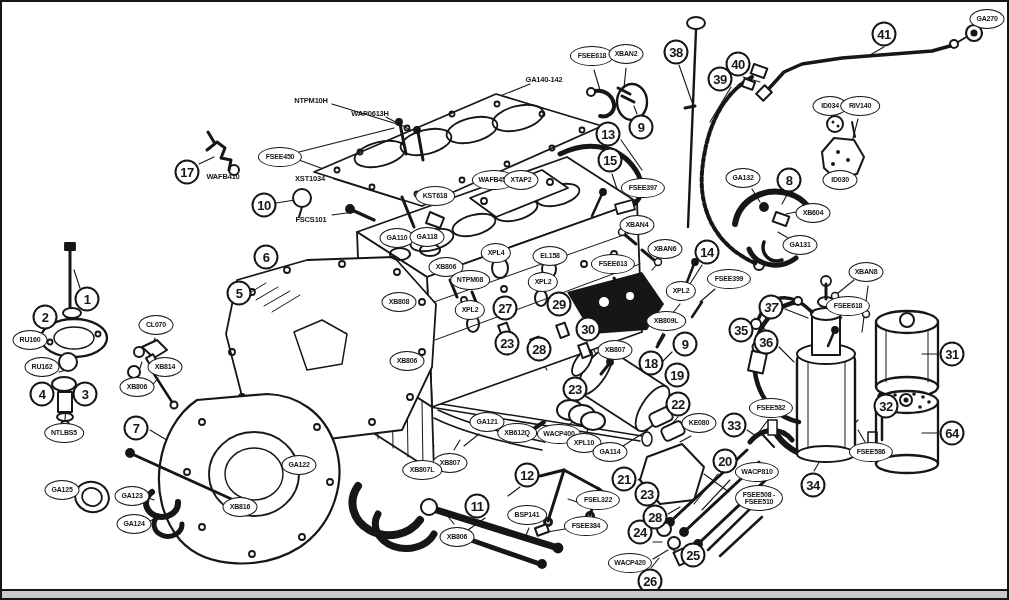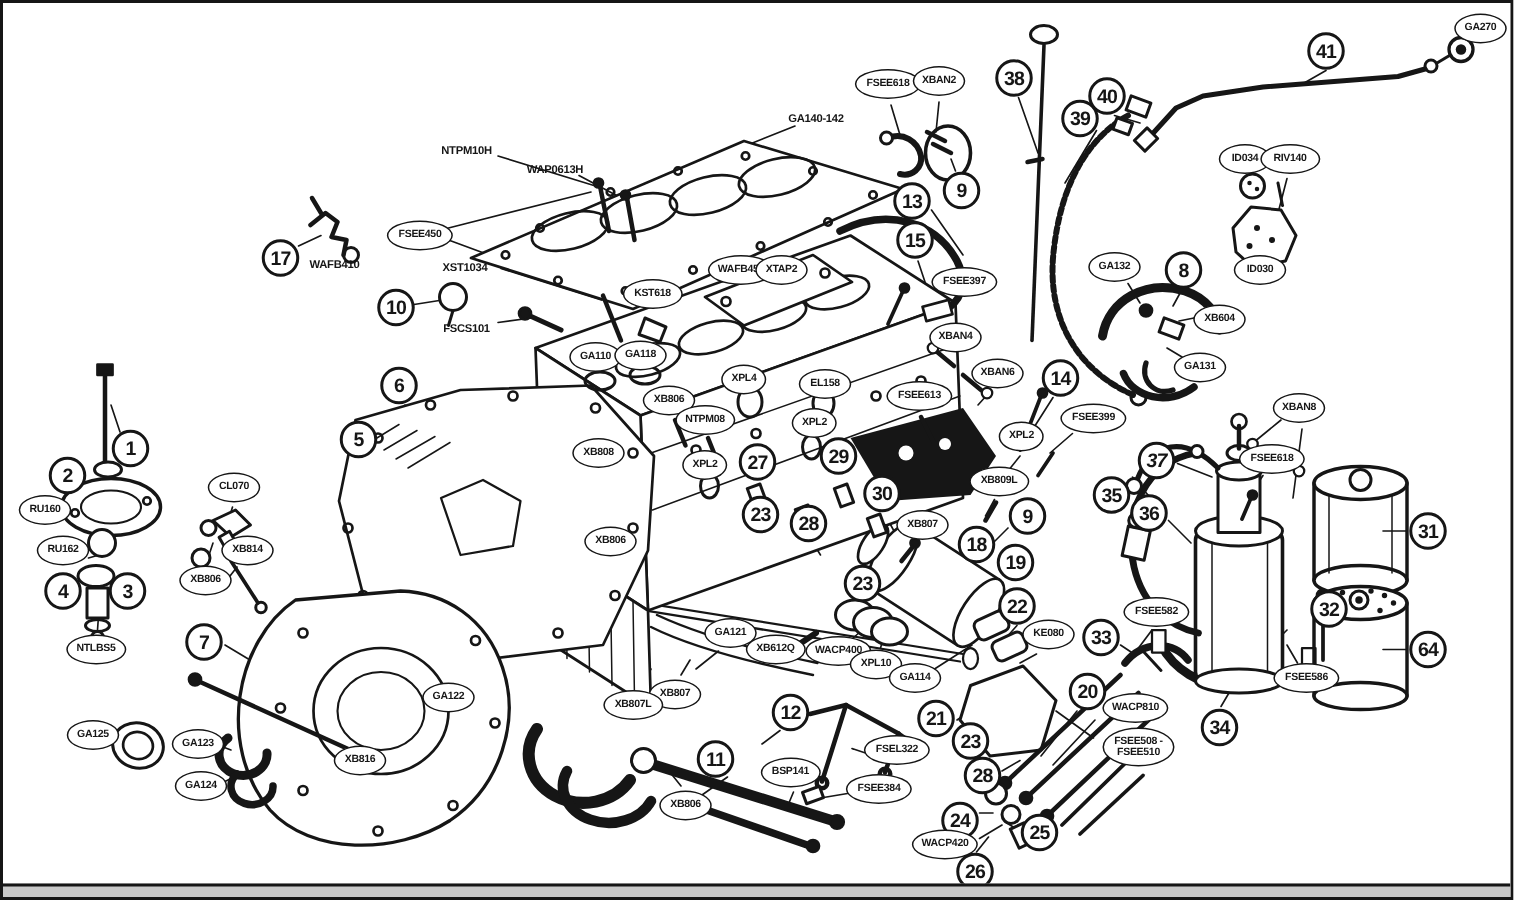--- a/index.html
+++ b/index.html
@@ -497,21 +497,21 @@
       <div class="num" style="left: 683px; top: 342px;">9</div>
       <div class="num" style="left: 185px; top: 170px;">17</div>
       <div class="num" style="left: 649px; top: 361px;">18</div>
       <div class="num" style="left: 675px; top: 373px;">19</div>
       <div class="num" style="left: 723px; top: 459px;">20</div>
       <div class="num" style="left: 622px; top: 477px;">21</div>
       <div class="num" style="left: 676px; top: 402px;">22</div>
       <div class="num" style="left: 505px; top: 341px;">23</div>
       <div class="num" style="left: 573px; top: 387px;">23</div>
       <div class="num" style="left: 645px; top: 492px;">23</div>
-      <div class="num" style="left: 638px; top: 545px;">24</div>
+      <div class="num" style="left: 638px; top: 530px;">24</div>
       <div class="num" style="left: 691px; top: 553px;">25</div>
       <div class="num" style="left: 648px; top: 579px;">26</div>
       <div class="num" style="left: 503px; top: 306px;">27</div>
       <div class="num" style="left: 537px; top: 347px;">28</div>
       <div class="num" style="left: 653px; top: 515px;">28</div>
       <div class="num" style="left: 557px; top: 302px;">29</div>
       <div class="num" style="left: 586px; top: 327px;">30</div>
       <div class="num" style="left: 950px; top: 352px;">31</div>
       <div class="num" style="left: 857px; top: 404px; margin-left: 27px;">32</div>
       <div class="num" style="left: 732px; top: 423px;">33</div>

